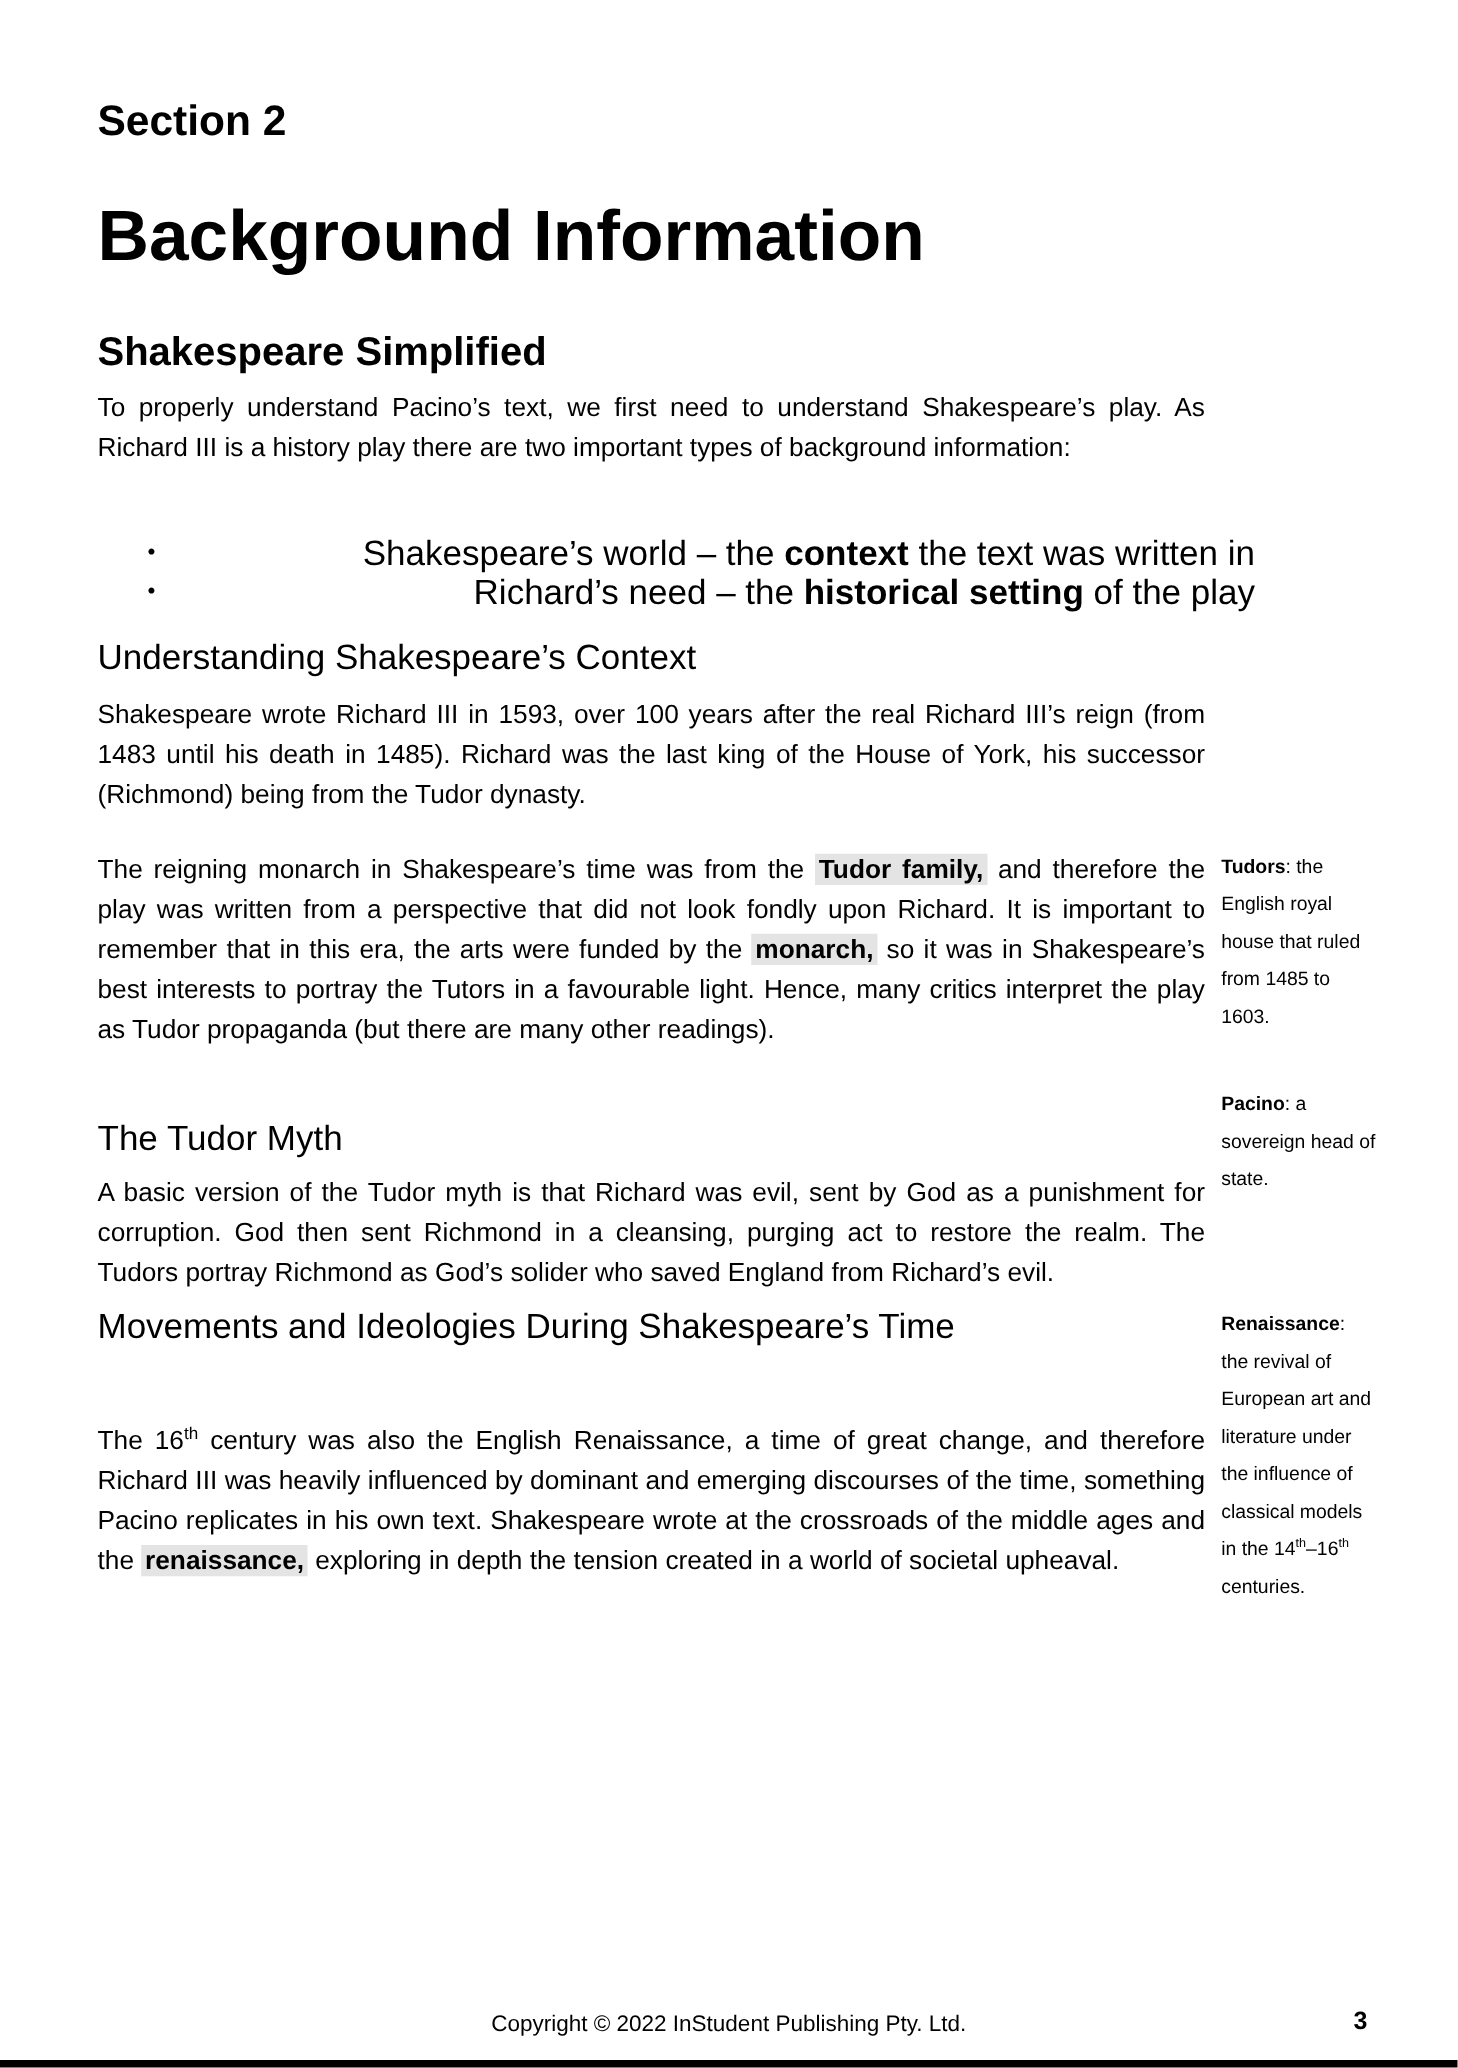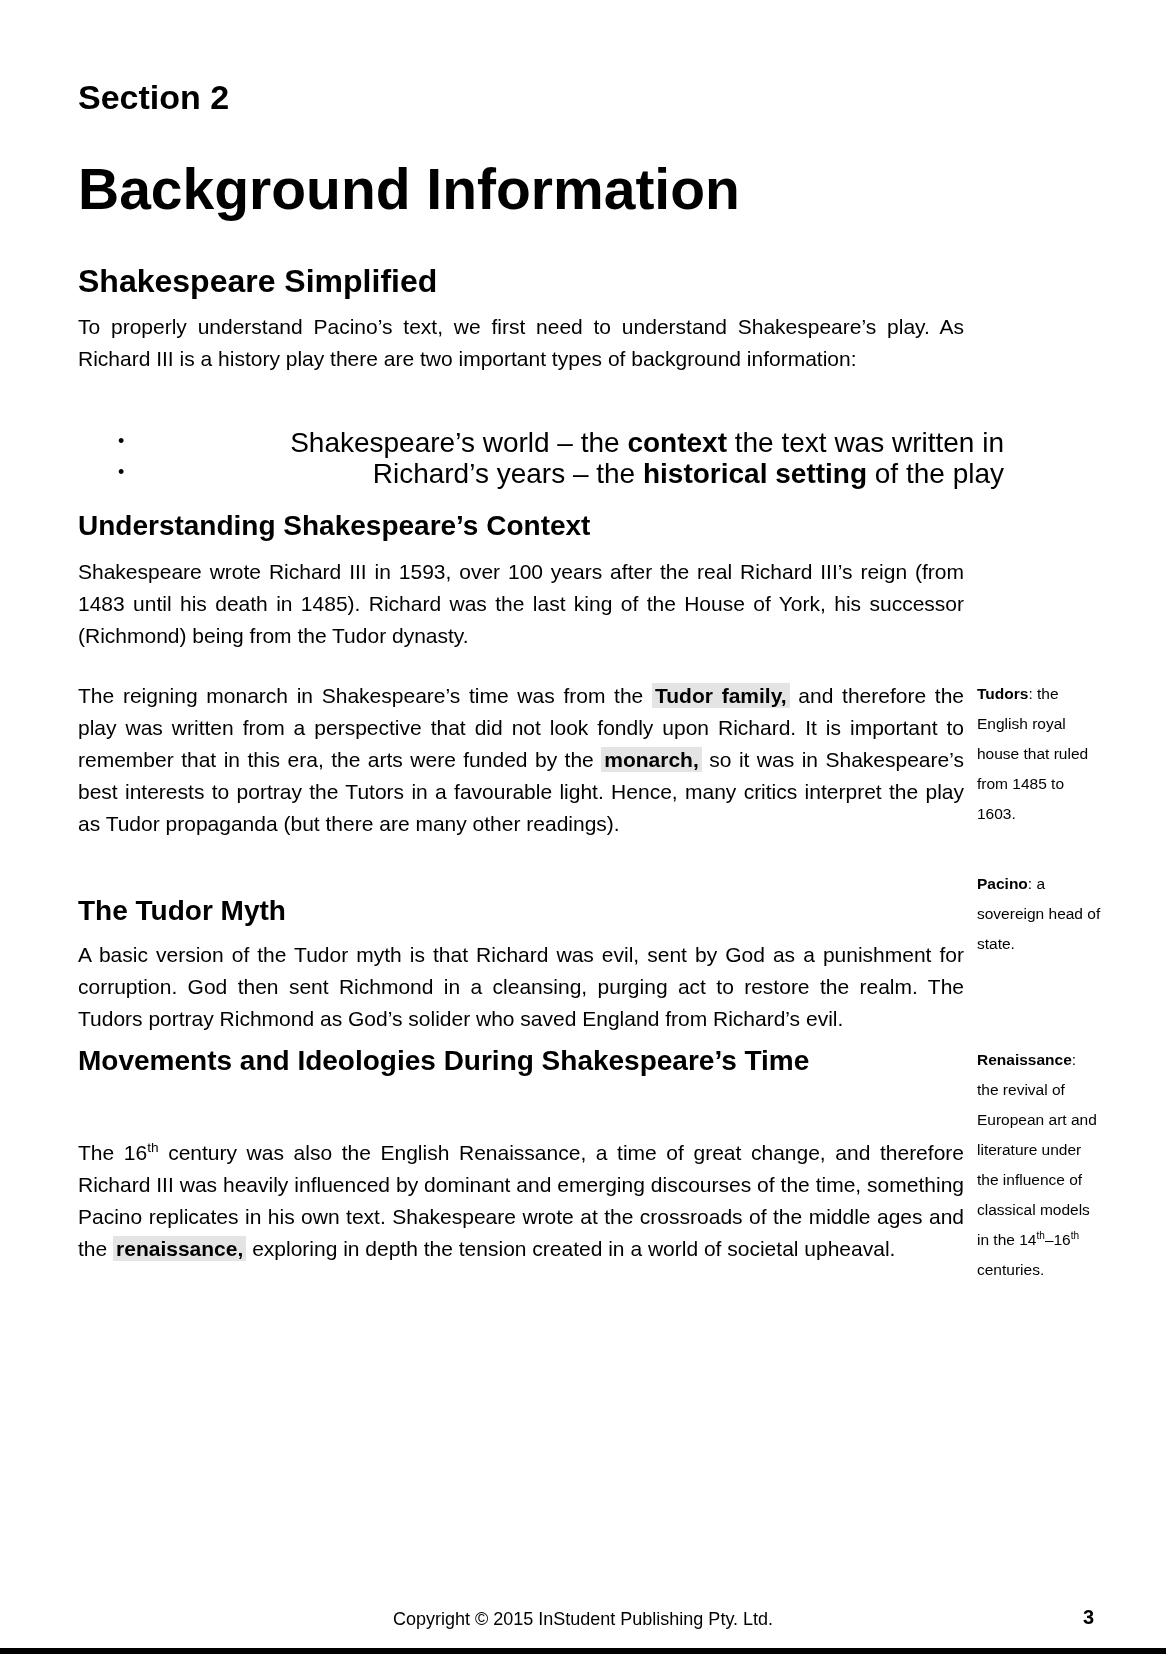--- a/index.html
+++ b/index.html
@@ -8,21 +8,21 @@
     font-family:"Liberation Sans","DejaVu Sans",sans-serif;
     position:relative;overflow:hidden;
   }
   .page{position:absolute;inset:0;}
   .main-col{position:absolute;left:78px;top:0;width:886px;height:100%;}
   .note-col{position:absolute;left:977px;top:0;width:124px;height:100%;}
   .block{position:absolute;left:0;width:100%;}
   .section-label{font-size:34px;font-weight:bold;line-height:40px;}
   .page-title{font-size:57px;font-weight:bold;line-height:62px;margin:0;}
   .h2{font-size:32px;font-weight:bold;line-height:38px;margin:0;}
-  .h3{font-size:28px;font-weight:bold;line-height:34px;margin:0;}
+  .h3{font-size:28px;font-weight:normal;line-height:34px;margin:0;}
   .p{font-size:21px;line-height:32px;text-align:justify;margin:0;}
   .bullets{margin:0 0 0 40px;padding:0;list-style:none;font-size:28px;line-height:31px;text-align:right;}
   .bullets li{padding-left:25px;position:relative;}
   .bullets li::before{content:"\2022";position:absolute;left:0;top:-1px;font-size:18px;}
   .b0{top:77px}.b1{top:158px}.b2{top:262px}.b3{top:311px}.b4{top:427px}
   .b5{top:509px}.b6{top:556px}.b7{top:680px}.b8{top:894px}.b9{top:939px}
   .b10{top:1044px}.b11{top:1137px}
   .margin-note{position:absolute;left:0;width:100%;font-size:15.5px;line-height:30px;text-align:left;}
   .note-0{top:679px}.note-1{top:869px}.note-2{top:1045px}
   .b{font-weight:bold;}
@@ -37,31 +37,31 @@
 <body style="background: rgb(255, 255, 255); color: rgb(0, 0, 0);">
 
 <div class="page">
   <div class="main-col">
       <div class="block section-label b0">Section 2</div>
       <h1 class="block page-title b1">Background Information</h1>
       <h2 class="block h2 b2">Shakespeare Simplified</h2>
       <p class="block p b3"><span>To properly understand Pacino’s text, we first need to understand Shakespeare’s play. As </span><span class="i">Richard III</span><span> is a history play there are two important types of background information:</span></p>
       <ul class="block bullets b4">
         <li><span>Shakespeare’s world – the </span><span class="b">context</span><span> the text was written in</span></li>
-        <li><span>Richard’s years – the </span><span class="b">historical setting</span><span> of the play</span></li>
+        <li><span>Richard’s need – the </span><span class="b">historical setting</span><span> of the play</span></li>
       </ul>
       <h3 class="block h3 b5">Understanding Shakespeare’s Context</h3>
       <p class="block p b6"><span>Shakespeare wrote </span><span class="i">Richard III</span><span> in 1593, over 100 years after the real Richard III’s reign (from 1483 until his death in 1485). Richard was the last king of the House of York, his successor (Richmond) being from the Tudor dynasty.</span></p>
       <p class="block p b7"><span>The reigning monarch in Shakespeare’s time was from the </span><span class="b hl" style="background: rgb(228, 228, 228);">Tudor family,</span><span> and therefore the play was written from a perspective that did not look fondly upon Richard. It is important to remember that in this era, the arts were funded by the </span><span class="b hl" style="background: rgb(228, 228, 228);">monarch,</span><span> so it was in Shakespeare’s best interests to portray the Tutors in a favourable light. Hence, many critics interpret the play as Tudor propaganda (but there are many other readings).</span></p>
       <h3 class="block h3 b8">The Tudor Myth</h3>
       <p class="block p b9"><span>A basic version of the Tudor myth is that Richard was evil, sent by God as a punishment for corruption. God then sent Richmond in a cleansing, purging act to restore the realm. The Tudors portray Richmond as God’s solider who saved England from Richard’s evil.</span></p>
       <h3 class="block h3 b10">Movements and Ideologies During Shakespeare’s Time</h3>
       <p class="block p b11"><span>The 16</span><sup>th</sup><span> century was also the English Renaissance, a time of great change, and therefore </span><span class="i">Richard III</span><span> was heavily influenced by dominant and emerging discourses of the time, something Pacino replicates in his own text. Shakespeare wrote at the crossroads of the middle ages and the </span><span class="b hl" style="background: rgb(228, 228, 228);">renaissance,</span><span> exploring in depth the tension created in a world of societal upheaval.</span></p>
     </div>
   <div class="note-col">
       <div class="margin-note note-0"><span class="b">Tudors</span><span>: the English royal house that ruled from 1485 to 1603.</span></div>
       <div class="margin-note note-1"><span class="b">Pacino</span><span>: a sovereign head of state.</span></div>
       <div class="margin-note note-2"><span class="b">Renaissance</span><span>: the revival of European art and literature under the influence of classical models in the 14</span><sup>th</sup><span>–16</span><sup>th</sup><span> centuries.</span></div>
     </div>
-  <div class="footer-copyright">Copyright © 2015 InStudent Publishing Pty. Ltd.</div>
+  <div class="footer-copyright">Copyright © 2022 InStudent Publishing Pty. Ltd.</div>
   <div class="footer-page">3</div>
   <div class="page-edge"></div>
 </div>
 
 </body></html>

